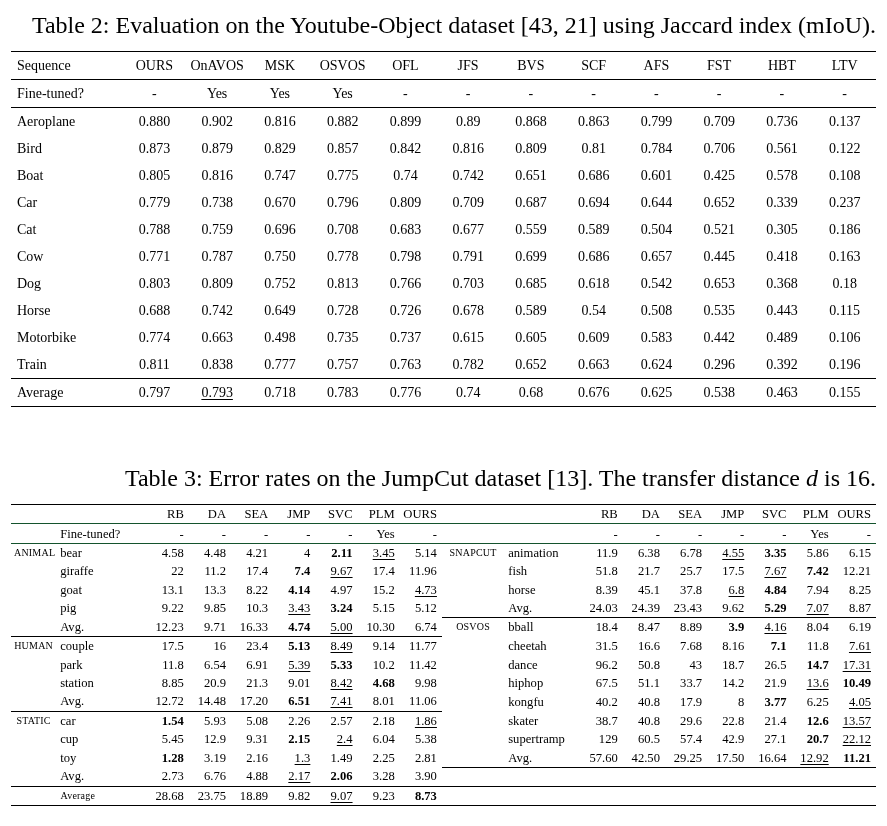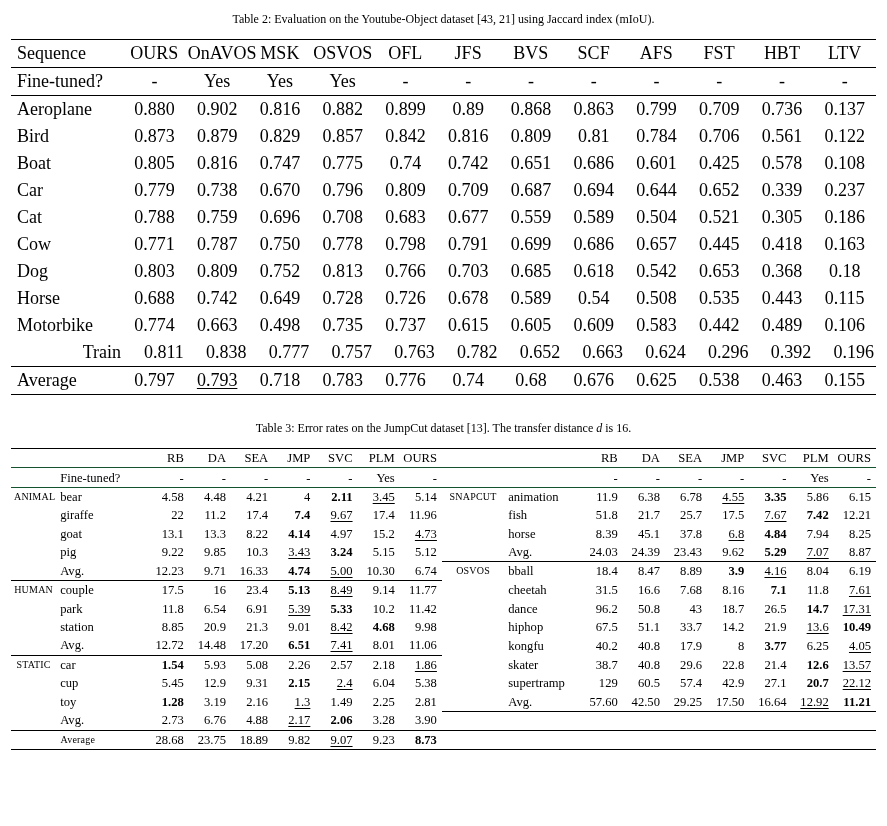--- a/index.html
+++ b/index.html
@@ -1,27 +1,27 @@
 <!DOCTYPE html>
 <html><head>
 <meta charset="utf-8">
 <style>
   html,body{margin:0;padding:0;background:#fff;}
   body{width:887px;height:826px;font-family:"Liberation Serif",serif;color:#000;overflow:hidden;}
   .page{padding:8px 11px 0;}
-  .caption{text-align:center;font-size:12px;}
+  .caption{text-align:right;font-size:24px;}
   .cap2{margin:4px 0 12px;}
-  .cap3{margin:26px 0 12px;}
+  .cap3{margin:58px 0 12px;}
   table{border-collapse:collapse;width:100%;table-layout:fixed;}
   
-  .t2{border-top:1.6px solid #000;border-bottom:1.6px solid #000;font-size:18px;}
+  .t2{border-top:1.6px solid #000;border-bottom:1.6px solid #000;font-size:14px;}
   .t2 th,.t2 td{font-weight:normal;text-align:center;padding:4px 2px;white-space:nowrap;line-height:19px;}
   .t2 th.seq,.t2 td.seq{text-align:left;padding-left:6px;}
   .t2 tr.hrule th,.t2 tr.hrule td{border-bottom:1px solid #000;}
-  .t2 tr.prerule td{border-bottom:1px solid #000;text-align:right;}
+  .t2 tr.prerule td{border-bottom:1px solid #000;}
   
   .t3{border-top:1.4px solid #000;border-bottom:1.4px solid #000;font-size:12.6px;}
   .t3 td{padding:2.2px 5px 2.2px 0;white-space:nowrap;line-height:14px;}
   .t3 td.grp{text-align:center;padding-left:3px;font-size:10px;letter-spacing:.2px;}
   .t3 td.seq{text-align:left;padding-left:2px;}
   .t3 td.num{text-align:right;}
   .t3 tr.hrule td{border-bottom:1px solid #14532d;}
   .t3 td.rule{border-bottom:1px solid #000;}
   .b{font-weight:bold;}
   .u{text-decoration:underline;text-underline-offset:2px;}

